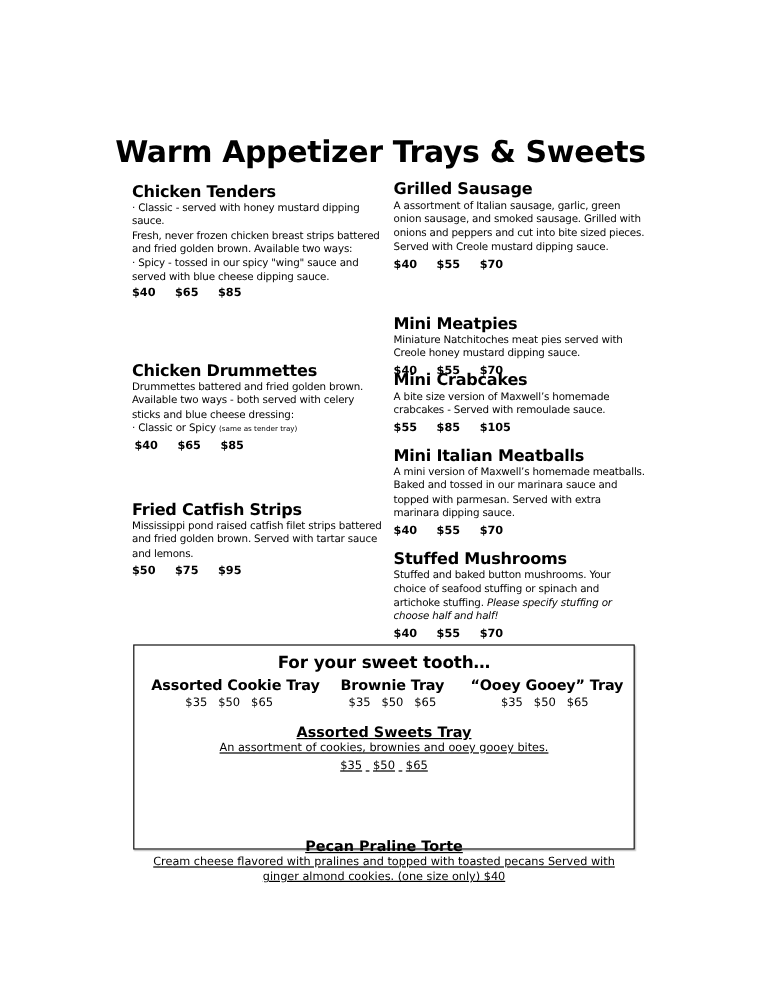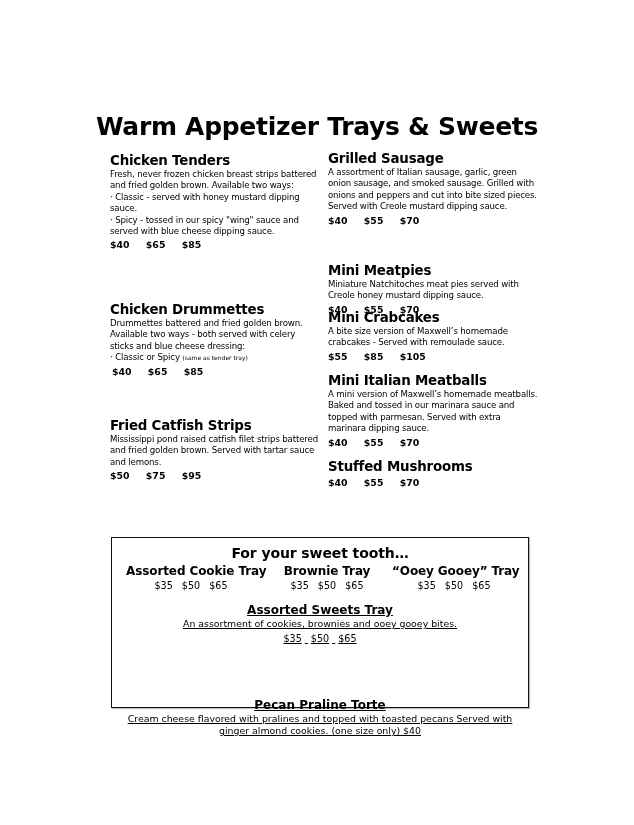--- a/index.html
+++ b/index.html
@@ -146,22 +146,22 @@
 </head>
 <body>
 
 <h1 class="page-title">Warm Appetizer Trays &amp; Sweets</h1>
 
 <div class="col col-left">
 
   <div class="item" style="top:152px;">
     <div class="item-name">Chicken Tenders</div>
     <div class="item-desc">
+      <span class="line">· Classic - served with honey mustard dipping sauce.</span>
       <span class="line">Fresh, never frozen chicken breast strips battered and fried golden brown. Available two ways:</span>
-      <span class="line">· Classic - served with honey mustard dipping sauce.</span>
       <span class="line">· Spicy - tossed in our spicy "wing" sauce and served with blue cheese dipping sauce.</span>
     </div>
     <div class="prices">
       <span>$40</span>
       <span>$65</span>
       <span>$85</span>
     </div>
   </div>
 
   <div class="item" style="top:301px;">
@@ -236,20 +236,24 @@
     </div>
     <div class="prices">
       <span>$40</span>
       <span>$55</span>
       <span>$70</span>
     </div>
   </div>
 
   <div class="item" style="top:458px;">
     <div class="item-name">Stuffed Mushrooms</div>
+    <div class="item-desc">
+      <span>Stuffed and baked button mushrooms. Your choice of seafood stuffing or spinach and artichoke stuffing.</span>
+      <span class="note-italic">Please specify stuffing or choose half and half!</span>
+    </div>
     <div class="prices">
       <span>$40</span>
       <span>$55</span>
       <span>$70</span>
     </div>
   </div>
 
 </div>
 
 <div class="sweets-box">

